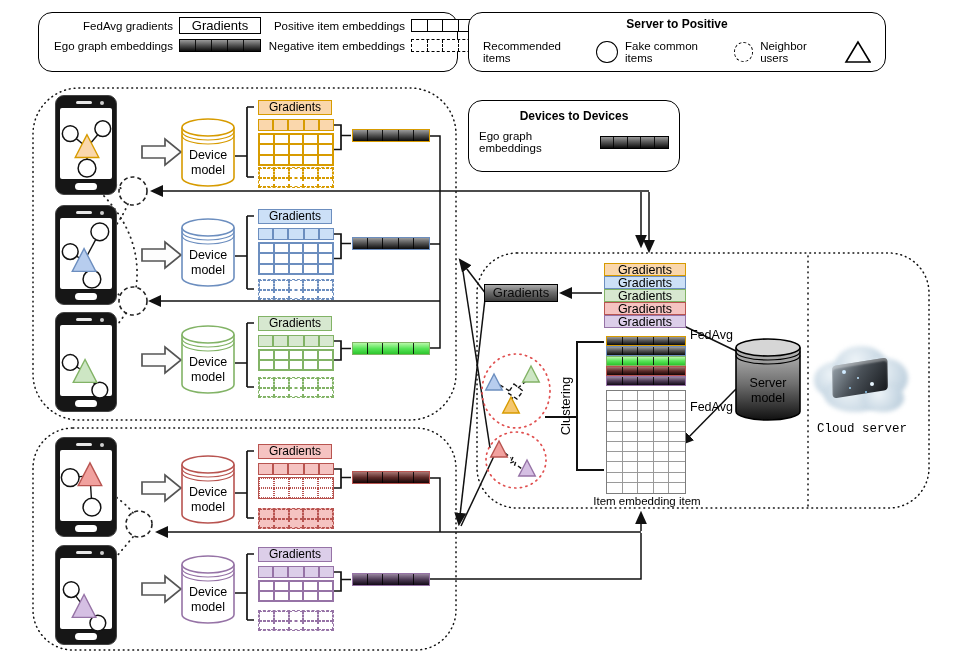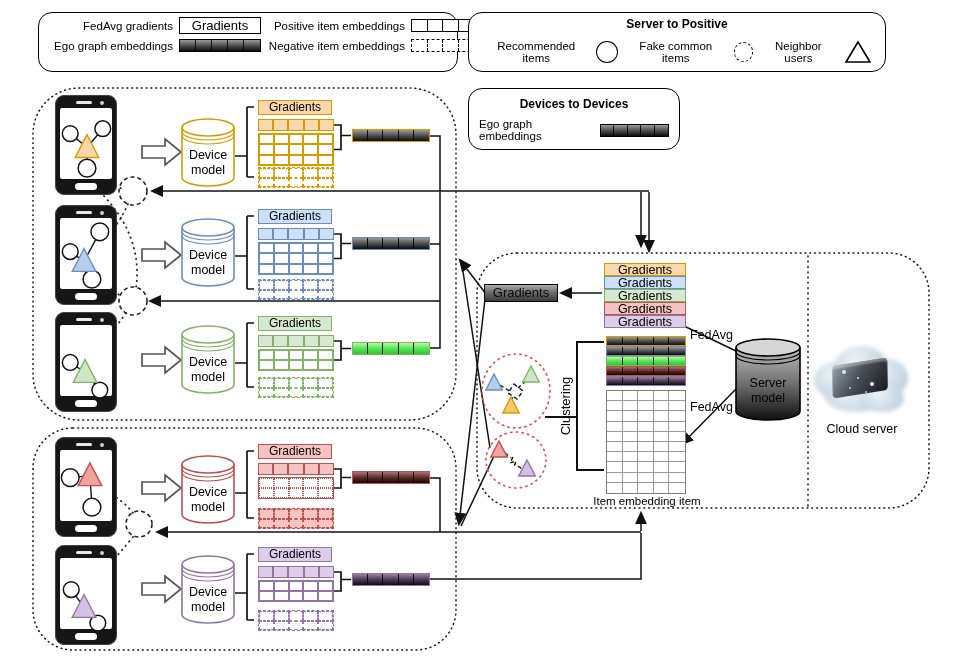--- a/index.html
+++ b/index.html
@@ -167,33 +167,33 @@
           <span></span>
           <span></span>
           <span></span>
           <span></span>
         </span>
     </div>
   </div>
 
   <div class="abs legend" style="left:468px;top:12px;width:418px;height:60px;">
     <div class="ltitle">Server to Positive</div>
-    <div class="lrow" style="justify-content:space-between;padding:9px 14px 0 14px;text-align:center;">
+    <div class="lrow" style="justify-content:space-between;padding:9px 14px 0 14px;">
       <span>Recommended items</span>
       <span class="shape-circle"></span>
       <span>Fake common items</span>
       <span class="shape-circle dashed"></span>
       <span>Neighbor users</span>
       <svg width="28" height="24">
           <polygon points="14,2 2,22 26,22" fill="#fff" stroke="#000" stroke-width="1.6"></polygon>
         </svg>
     </div>
   </div>
 
-  <div class="abs legend" style="left:468px;top:88px;width:212px;height:62px;">
+  <div class="abs legend" style="left:468px;top:100px;width:212px;height:72px;">
     <div class="ltitle" style="padding-top:8px;">Devices to Devices</div>
     <div class="lrow" style="padding-top:7px;">
       <span>Ego graph embeddings</span>
       <span class="bar bar-dark" style="width:72px;">
           <span></span>
           <span></span>
           <span></span>
           <span></span>
           <span></span>
         </span>
@@ -260,21 +260,21 @@
 
   <div class="abs" style="left:808px;top:340px;width:108px;height:90px;">
     <div class="puff" style="left:6px;top:22px;width:44px;height:36px;"></div>
     <div class="puff" style="left:26px;top:6px;width:54px;height:42px;"></div>
     <div class="puff" style="left:52px;top:18px;width:48px;height:40px;"></div>
     <div class="puff" style="left:16px;top:38px;width:62px;height:34px;"></div>
     <div class="puff" style="left:54px;top:44px;width:42px;height:28px;"></div>
     <div class="cloudbox" style="left:24px;top:22px;width:56px;height:32px;"></div>
     <div class="clouddots" style="left:34px;top:30px;"></div>
   </div>
-  <div class="abs caption" style="left:810px;top:422px;width:104px;font-size:12.5px;">Cloud server</div>
+  <div class="abs caption" style="left:810px;top:422px;width:104px;font-size:12.5px;font-family:Liberation Mono, monospace;">Cloud server</div>
 
 
 <div class="abs phone" style="left: 55px; top: 95px; width: 62px; height: 100px;">
       <span class="spk"></span>
       <span class="cam"></span>
     <div class="screen">
       <svg width="54" height="73" viewBox="0 0 54 74">
           <line x1="10" y1="26" x2="27" y2="40" stroke="#111" stroke-width="1.4"></line>
           <line x1="43" y1="21" x2="27" y2="40" stroke="#111" stroke-width="1.4"></line>
           <line x1="27" y1="40" x2="27" y2="61" stroke="#111" stroke-width="1.4"></line>

